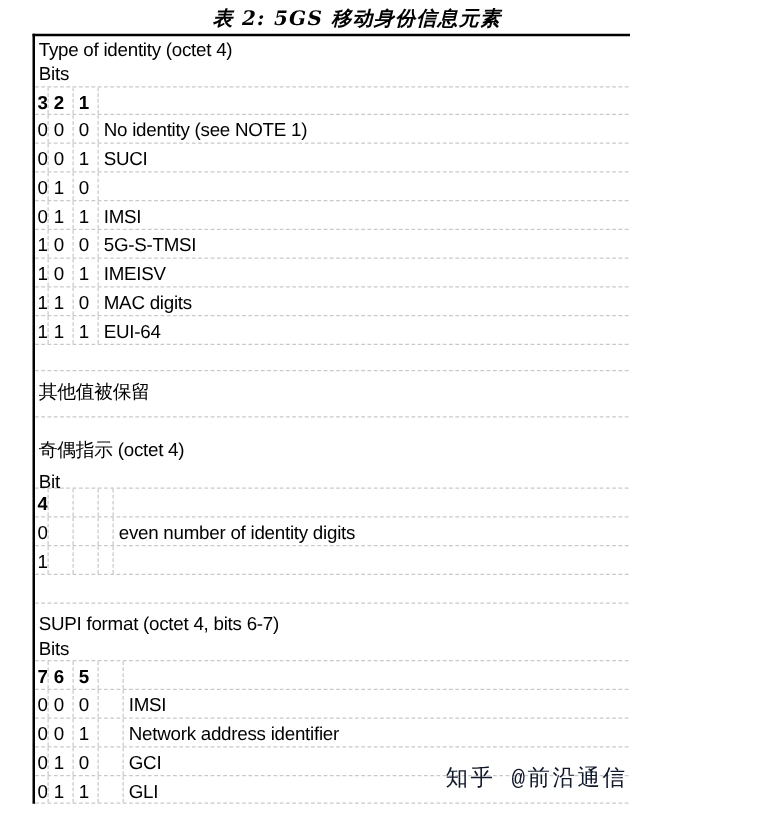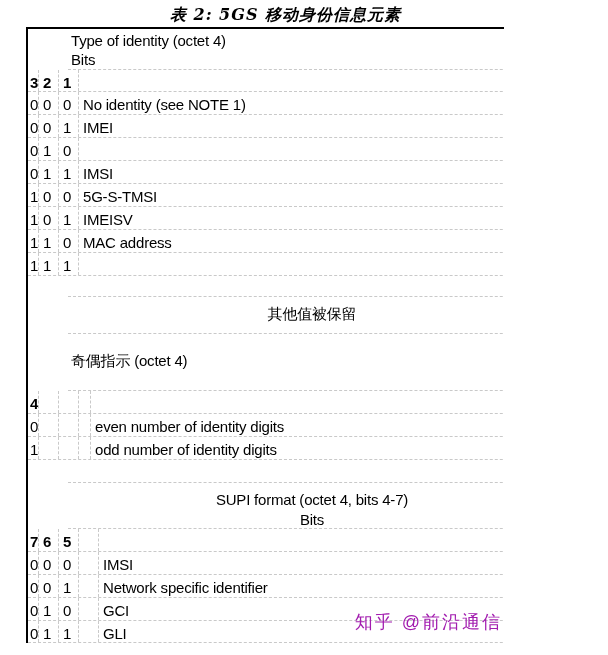--- a/index.html
+++ b/index.html
@@ -25,30 +25,30 @@
     box-sizing:border-box; border-right:1px dashed #c9c9c9;
     font-size:15px; letter-spacing:-0.2px; padding:4px 0 0 4px; overflow:hidden; white-space:nowrap;
   }
   .c1 { width:11px; padding-left:2px; }
   .c2 { width:20px; }
   .c3 { width:20px; }
   .c4b { width:12px; }
   .c4c { width:20px; }
   .lbl { flex:1; border-right:none; padding-left:4px; }
   .bold { font-weight:bold; }
-  .frow { box-sizing:border-box; border-bottom:1px dashed #c9c9c9; font-size:15px; letter-spacing:-0.2px; padding-left:3px;margin-left:40px; }
+  .frow { box-sizing:border-box; border-bottom:1px dashed #c9c9c9; font-size:15px; letter-spacing:-0.2px; padding-left:3px; }
   .frow .ln { line-height:19px; }
   .pt2 { padding-top:2px; }
-  .pt7 { padding-top:7px;text-align:center; }
+  .pt7 { padding-top:7px; }
   .pt14 { padding-top:14px; }
   .lh25 .ln { line-height:25px; }
   .lh20 .ln { line-height:20px; }
   .watermark {
     position:absolute; right:2px; top:610px; font-size:18px; letter-spacing:2px;
-    color:#a21caf; white-space:nowrap; z-index:5;
+    color:#0f172a; white-space:nowrap; z-index:5;font-family:Liberation Mono, monospace;
   }
 </style>
 </head>
 <body>
 
 <div class="page">
 
   <div class="frag"></div>
 
   <div class="caption">表 2: 5GS 移动身份信息元素</div>
@@ -71,21 +71,21 @@
     <div class="row h23">
       <div class="c c1">0</div>
       <div class="c c2">0</div>
       <div class="c c3">0</div>
       <div class="c lbl">No identity (see NOTE 1)</div>
     </div>
     <div class="row h23">
       <div class="c c1">0</div>
       <div class="c c2">0</div>
       <div class="c c3">1</div>
-      <div class="c lbl">IMEI</div>
+      <div class="c lbl">SUCI</div>
     </div>
     <div class="row h23">
       <div class="c c1">0</div>
       <div class="c c2">1</div>
       <div class="c c3">0</div>
     </div>
     <div class="row h23">
       <div class="c c1">0</div>
       <div class="c c2">1</div>
       <div class="c c3">1</div>
@@ -100,36 +100,38 @@
     <div class="row h23">
       <div class="c c1">1</div>
       <div class="c c2">0</div>
       <div class="c c3">1</div>
       <div class="c lbl">IMEISV</div>
     </div>
     <div class="row h23">
       <div class="c c1">1</div>
       <div class="c c2">1</div>
       <div class="c c3">0</div>
-      <div class="c lbl">MAC address</div>
-    </div>
-    <div class="row h23">
-      <div class="c c1">1</div>
-      <div class="c c2">1</div>
-      <div class="c c3">1</div>
+      <div class="c lbl">MAC digits</div>
+    </div>
+    <div class="row h23">
+      <div class="c c1">1</div>
+      <div class="c c2">1</div>
+      <div class="c c3">1</div>
+      <div class="c lbl">EUI-64</div>
     </div>
 
     <div class="frow h21"></div>
 
     <div class="frow h37 pt7">
       <div class="ln">其他值被保留</div>
     </div>
 
     <div class="frow h57 pt14 lh25">
       <div class="ln">奇偶指示 (octet 4)</div>
+      <div class="ln">Bit</div>
     </div>
 
     <div class="row h23">
       <div class="c c1 bold">4</div>
       <div class="c c2"></div>
       <div class="c c3"></div>
       <div class="c c4b"></div>
       <div class="c lbl"></div>
     </div>
     <div class="row h23">
@@ -137,27 +139,26 @@
       <div class="c c2"></div>
       <div class="c c3"></div>
       <div class="c c4b"></div>
       <div class="c lbl">even number of identity digits</div>
     </div>
     <div class="row h23">
       <div class="c c1">1</div>
       <div class="c c2"></div>
       <div class="c c3"></div>
       <div class="c c4b"></div>
-      <div class="c lbl">odd number of identity digits</div>
     </div>
 
     <div class="frow h23"></div>
 
     <div class="frow h46 pt7 lh20">
-      <div class="ln">SUPI format (octet 4, bits 4-7)</div>
+      <div class="ln">SUPI format (octet 4, bits 6-7)</div>
       <div class="ln">Bits</div>
     </div>
 
     <div class="row h23">
       <div class="c c1 bold">7</div>
       <div class="c c2 bold">6</div>
       <div class="c c3 bold">5</div>
       <div class="c c4c"></div>
       <div class="c lbl"></div>
     </div>
@@ -166,21 +167,21 @@
       <div class="c c2">0</div>
       <div class="c c3">0</div>
       <div class="c c4c"></div>
       <div class="c lbl">IMSI</div>
     </div>
     <div class="row h23">
       <div class="c c1">0</div>
       <div class="c c2">0</div>
       <div class="c c3">1</div>
       <div class="c c4c"></div>
-      <div class="c lbl">Network specific identifier</div>
+      <div class="c lbl">Network address identifier</div>
     </div>
     <div class="row h23">
       <div class="c c1">0</div>
       <div class="c c2">1</div>
       <div class="c c3">0</div>
       <div class="c c4c"></div>
       <div class="c lbl">GCI</div>
     </div>
     <div class="row h22b">
       <div class="c c1">0</div>

